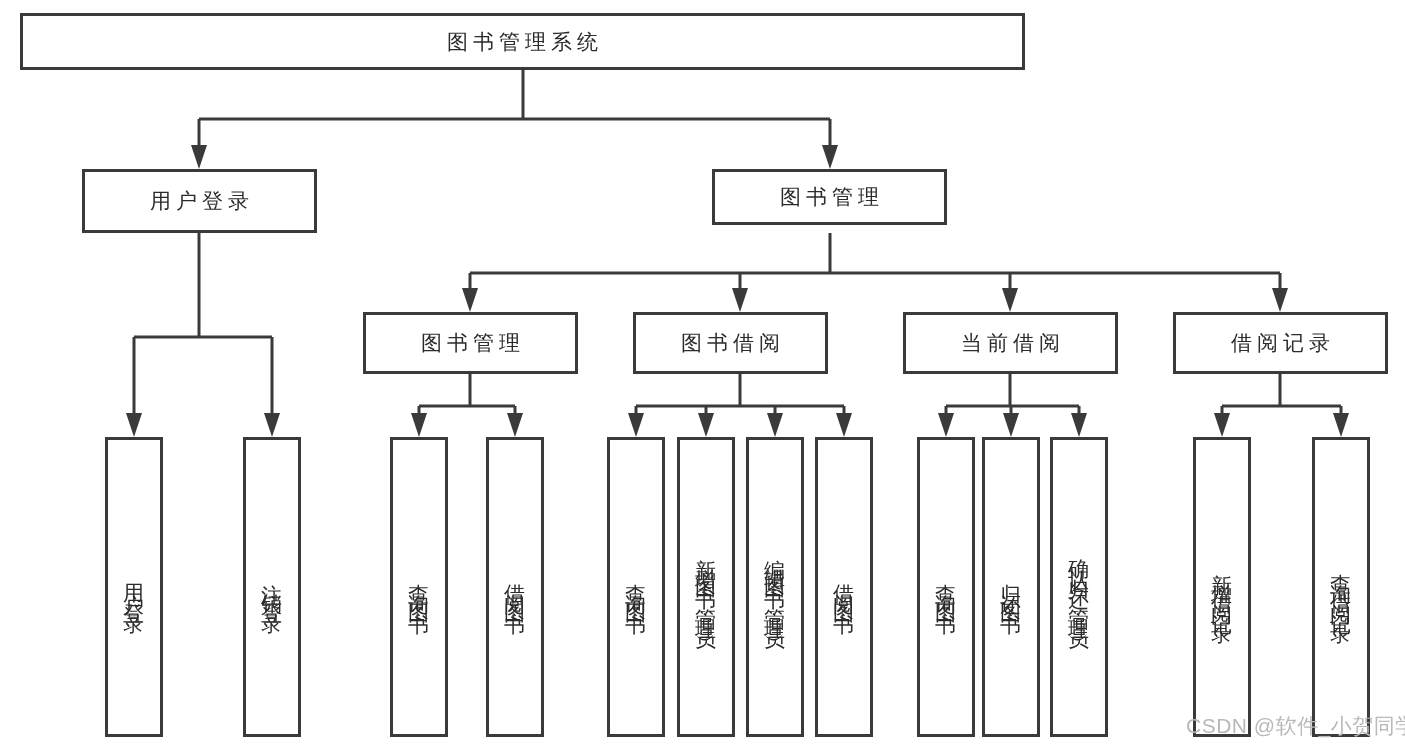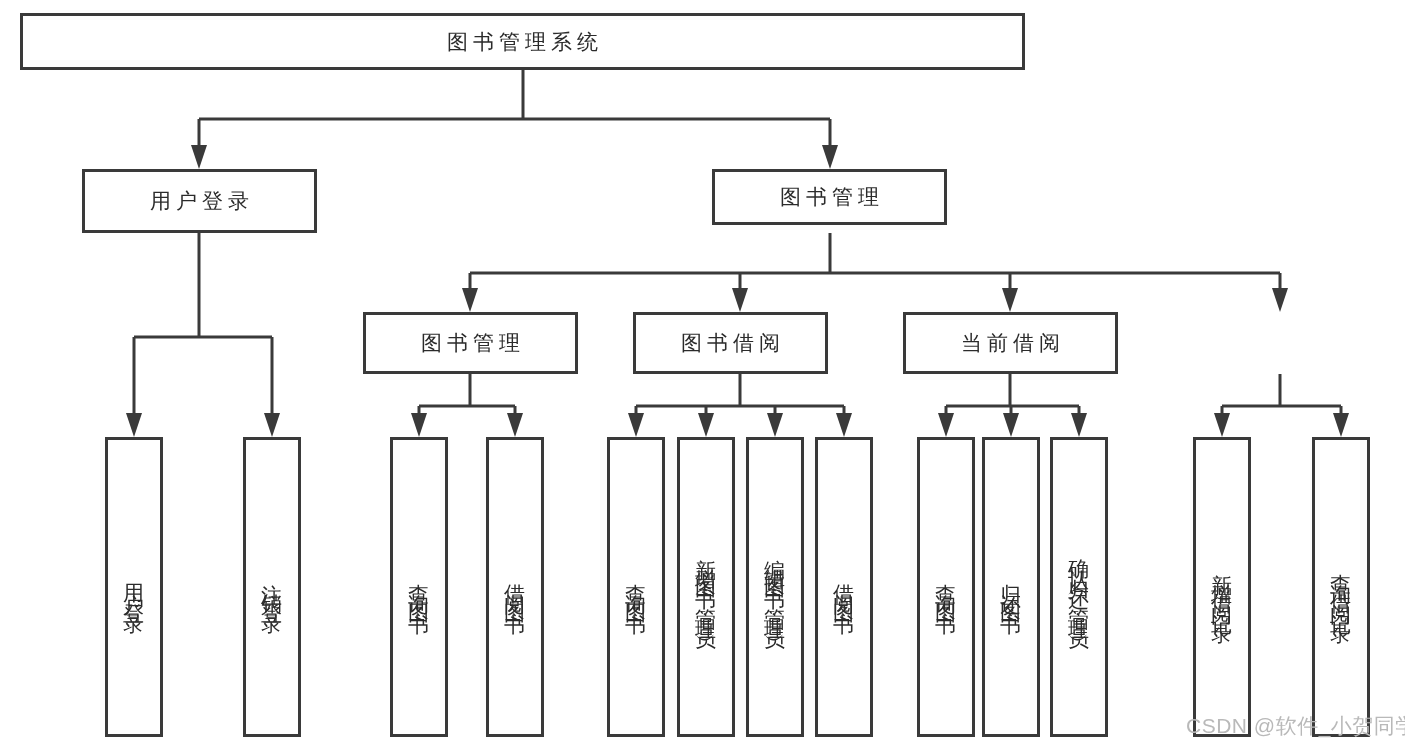--- a/index.html
+++ b/index.html
@@ -122,20 +122,23 @@
 
   <div class="box hbox" style="left:363px;top:312px;width:215px;height:62px">
     <span>图书管理</span>
   </div>
   <div class="box hbox" style="left:633px;top:312px;width:195px;height:62px">
     <span>图书借阅</span>
   </div>
   <div class="box hbox" style="left:903px;top:312px;width:215px;height:62px">
     <span>当前借阅</span>
   </div>
+  <div class="box hbox" style="left:1173px;top:312px;width:215px;height:62px">
+    <span>借阅记录</span>
+  </div>
 
   <div class="box vbox" style="left:105px;top:437px;width:58px;height:300px">
     <span>用户登录</span>
   </div>
   <div class="box vbox" style="left:243px;top:437px;width:58px;height:300px">
     <span>注销登录</span>
   </div>
 
   <div class="box vbox" style="left:390px;top:437px;width:58px;height:300px">
     <span>查询图书</span>

